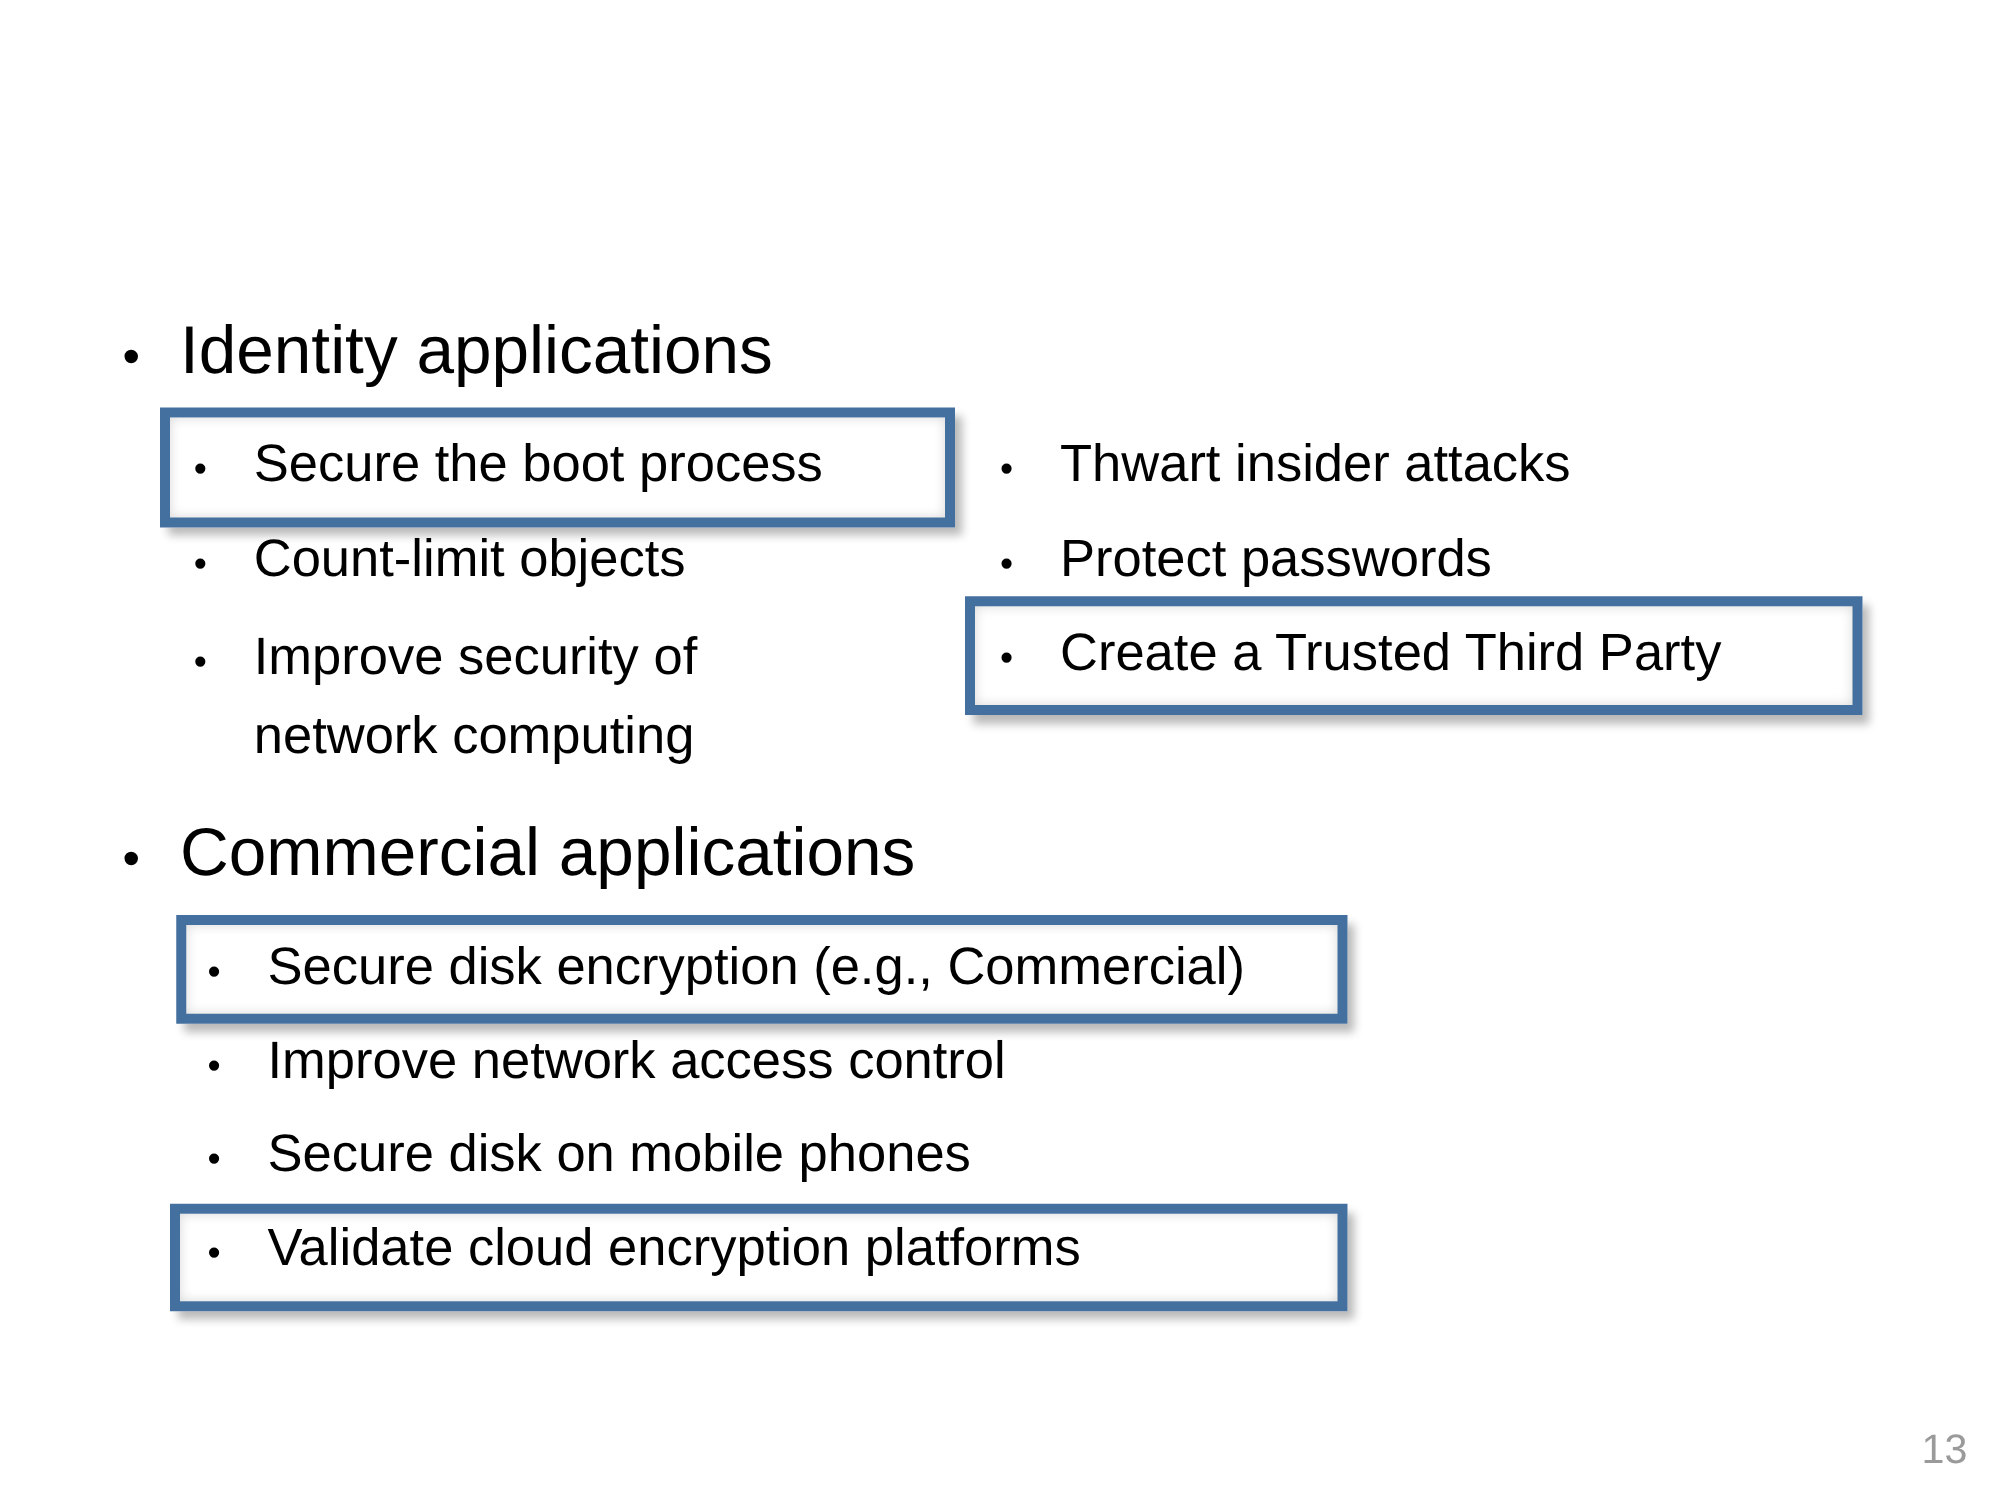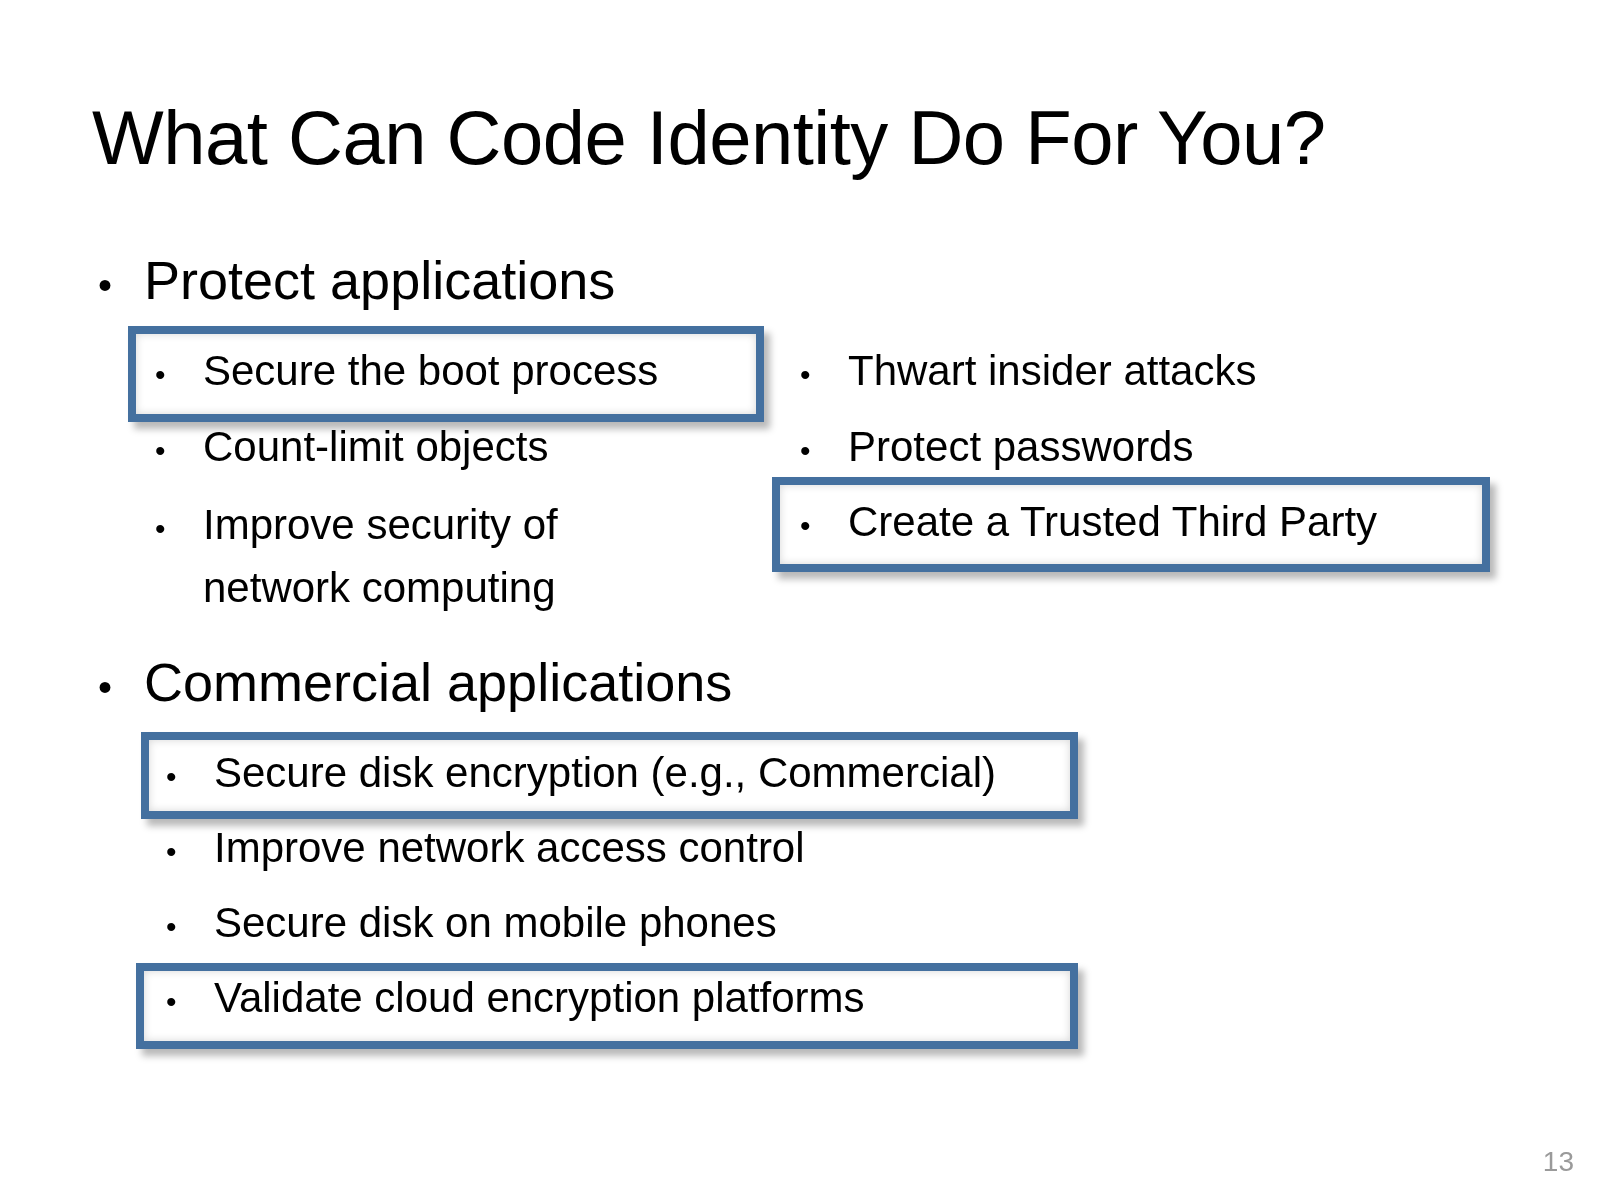--- a/index.html
+++ b/index.html
@@ -95,43 +95,42 @@
   }
 
   
   .bullet { z-index: 2; }
 
   
   .slide-number {
     position: absolute;
     right: 26px;
     bottom: 22px;
-    font-size: 28px;
+    font-size: 33px;
     color: #9a9a9a;
     font-weight: 400;
   }
 </style>
 </head>
 <body>
 
 <div class="slide">
 
-  <div class="slide-title">What Can Code Identity Do For You?</div>
 
   <div class="hl-box" style="left:128px; top:326px; width:636px; height:96px;"></div>
 
   <div class="hl-box" style="left:772px; top:477px; width:718px; height:95px;"></div>
 
   <div class="hl-box" style="left:141px; top:732px; width:937px; height:87px;"></div>
 
   <div class="hl-box" style="left:136px; top:963px; width:942px; height:86px;"></div>
 
   <div class="bullet lvl1" style="left:98px; top:252px;">
     <span class="dot">•</span>
-    <span class="txt">Protect applications</span>
+    <span class="txt">Identity applications</span>
   </div>
 
   <div class="bullet lvl2" style="left:155px; top:348px;">
     <span class="dot">•</span>
     <span class="txt">Secure the boot process</span>
   </div>
 
   <div class="bullet lvl2" style="left:155px; top:424px;">
     <span class="dot">•</span>
     <span class="txt">Count-limit objects</span>

